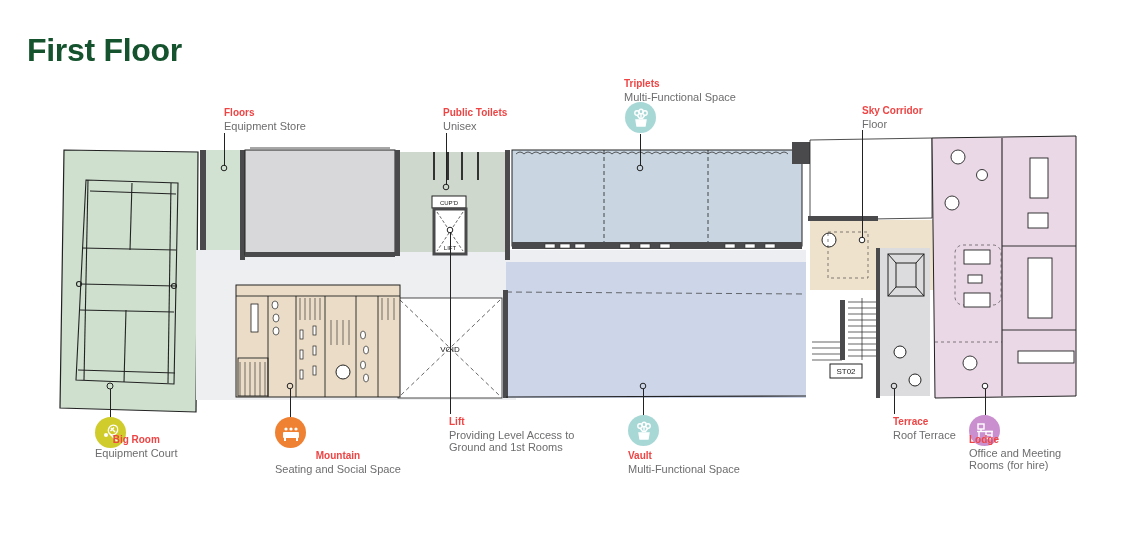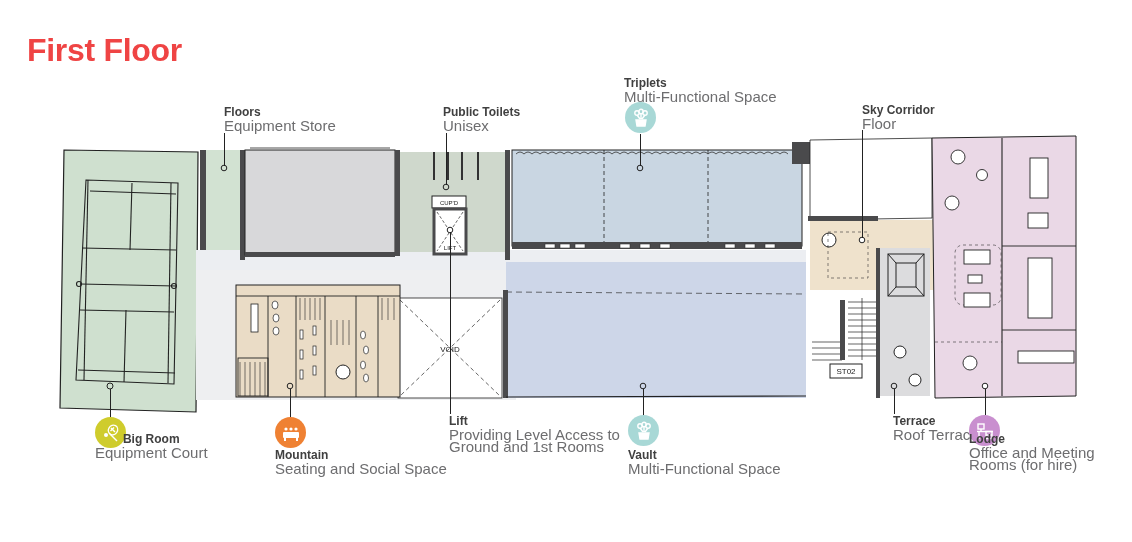--- a/index.html
+++ b/index.html
@@ -1,21 +1,21 @@
 <!DOCTYPE html>
 <html><head>
 <meta charset="utf-8">
 <style>
   html, body { margin: 0; padding: 0; background: #ffffff; }
   body { width: 1132px; height: 542px; position: relative; overflow: hidden;
          font-family: "Liberation Sans", sans-serif; color: #58585a; }
-  .title { position: absolute; left: 27px; top: 32px; font-size: 32px; font-weight: bold; color: #ef4444; letter-spacing: -0.3px; }
+  .title { position: absolute; left: 27px; top: 32px; font-size: 32px; font-weight: bold; color: #14532d; letter-spacing: -0.3px; }
   .label { position: absolute; white-space: nowrap; }
-  .label .name { font-size: 12px; font-weight: bold; color: #404040; line-height: 15px; display: block; }
-  .label .sub { font-size: 15px; color: #6d6d6f; line-height: 12px; display: block; }
+  .label .name { font-size: 10px; font-weight: bold; color: #ef4444; line-height: 15px; display: block; }
+  .label .sub { font-size: 11px; color: #6d6d6f; line-height: 12px; display: block; }
   .icon-circle { position: absolute; width: 31px; height: 31px; border-radius: 50%; display: flex; align-items: center; justify-content: center; }
   .leader { position: absolute; width: 1px; background: #222; }
   svg.plan { position: absolute; left: 0; top: 0; }
 </style>
 </head>
 <body>
 
 <div class="title">First Floor</div>
 
 <svg class="plan" width="1132" height="542" viewBox="0 0 1132 542">
@@ -291,21 +291,21 @@
       <g fill="#fff">
         <circle cx="5" cy="6" r="1.6"></circle>
         <circle cx="10" cy="6" r="1.6"></circle>
         <circle cx="15" cy="6" r="1.6"></circle>
         <rect x="2" y="9" width="16" height="6" rx="1"></rect>
         <rect x="3" y="15" width="2" height="3"></rect>
         <rect x="15" y="15" width="2" height="3"></rect>
       </g>
     </svg>
 </div>
-<div class="label" style="left:275px; top:448px;">
+<div class="label" style="left:275px; top:448px;text-align:center;">
   <span class="name">Mountain</span>
   <span class="sub">Seating and Social Space</span>
 </div>
 
 <div class="leader" style="left:450px; top:232px; height:182px;"></div>
 <div class="label" style="left:449px; top:414px;">
   <span class="name">Lift</span>
   <span class="sub">Providing Level Access to</span>
   <span class="sub">Ground and 1st Rooms</span>
 </div>

